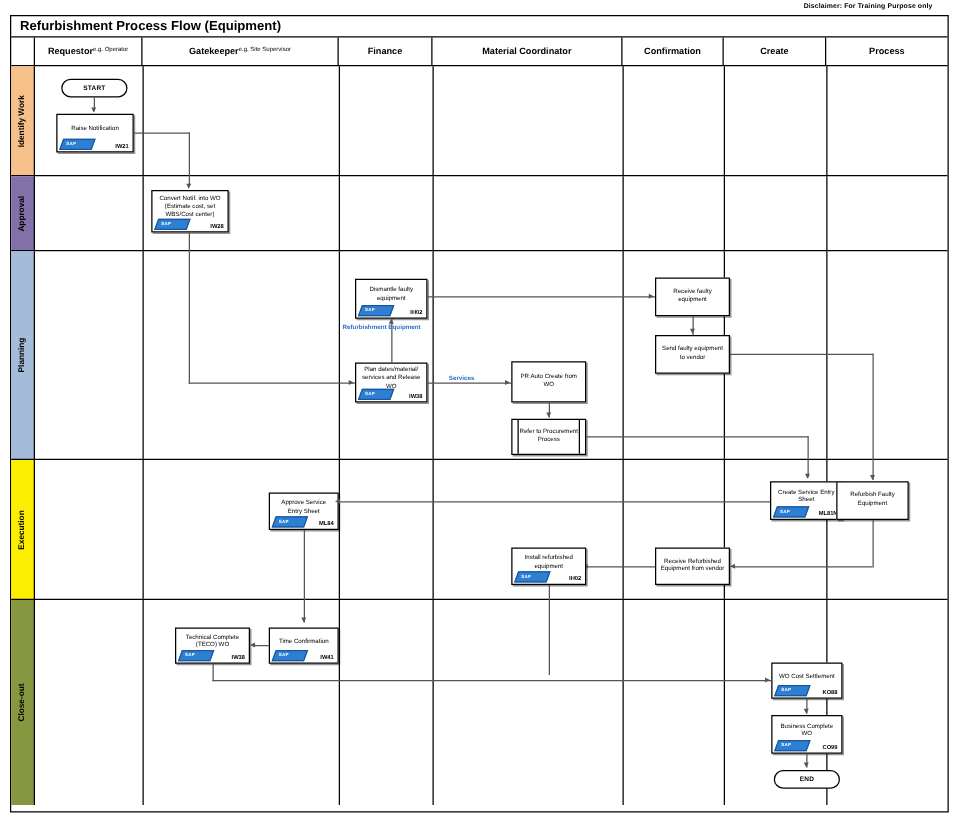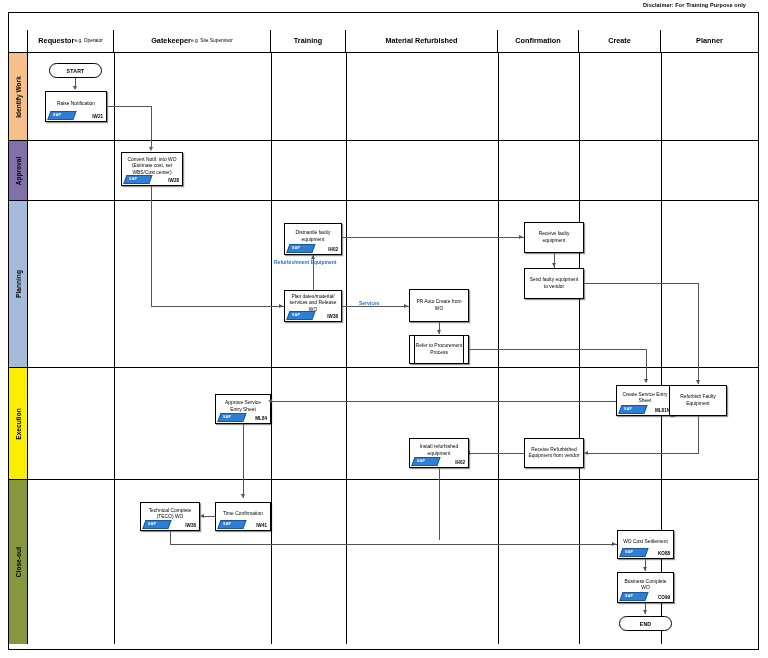--- a/index.html
+++ b/index.html
@@ -59,45 +59,48 @@
 </style>
 </head>
 <body>
 
 <div id="page">
 
   <div class="disclaimer">Disclaimer: For Training Purpose only</div>
 
   <div class="frame">
 
+    <div class="title-bar">
+      <div class="title-text">Refurbishment Process Flow (Equipment)</div>
+    </div>
 
     <div class="hdr-row">
       <div class="hdr-cell" style="left:0px;width:19px;border-right:1.2px solid #000;"></div>
       <div class="hdr-cell" style="left:19px;width:86px;">
         <div class="hdr-main">Requestor</div>
         <div class="hdr-sub">e.g. Operator</div>
       </div>
       <div class="hdr-cell" style="left:105px;width:157px;align-items:center;">
         <div class="hdr-main">Gatekeeper</div>
         <div class="hdr-sub">e.g. Site Supervisor</div>
       </div>
       <div class="hdr-cell" style="left:262px;width:75px;">
-        <div class="hdr-main">Training</div>
+        <div class="hdr-main">Finance</div>
       </div>
       <div class="hdr-cell" style="left:337px;width:152px;">
-        <div class="hdr-main">Material Refurbished</div>
+        <div class="hdr-main">Material Coordinator</div>
       </div>
       <div class="hdr-cell" style="left:489px;width:81px;">
         <div class="hdr-main">Confirmation</div>
       </div>
       <div class="hdr-cell" style="left:570px;width:82px;">
         <div class="hdr-main">Create</div>
       </div>
       <div class="hdr-cell lastc" style="left:652px;width:97px;">
-        <div class="hdr-main">Planner</div>
+        <div class="hdr-main">Process</div>
       </div>
     </div>
 
     <div class="lane-strip" style="top:40px;height:88px;background:#f5c08a;">
       <span>Identify Work</span>
     </div>
     <div class="lane-body" style="top:40px;height:88px;">
       <div class="col-div" style="left:86px;"></div>
       <div class="col-div" style="left:243px;"></div>
       <div class="col-div" style="left:318px;"></div>

